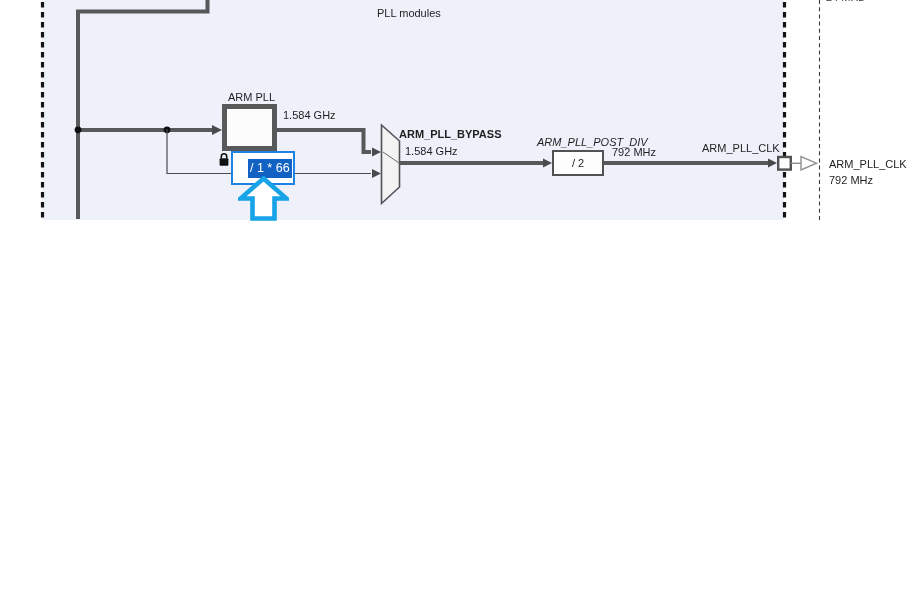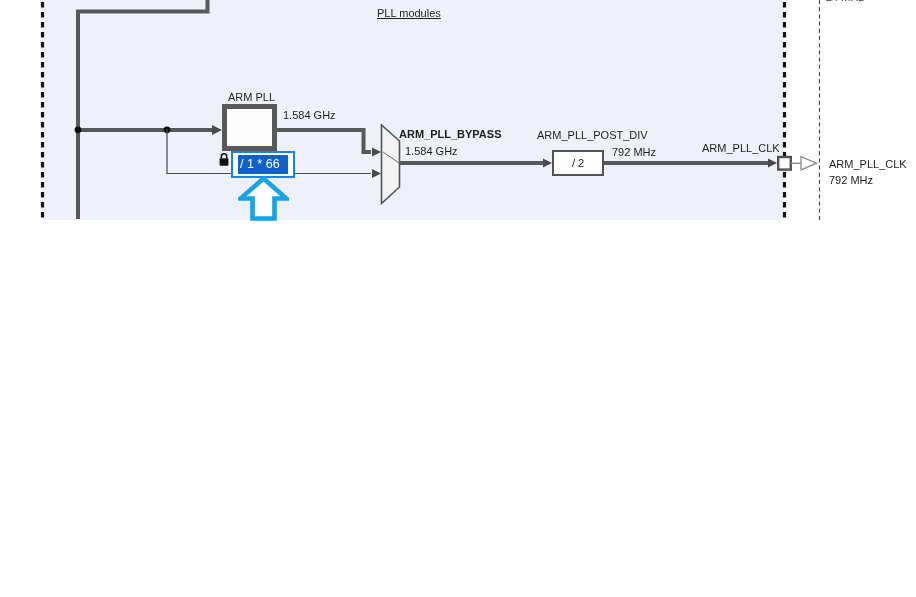--- a/index.html
+++ b/index.html
@@ -50,21 +50,21 @@
     font-size: 11px; color: #1e1e1e;
     z-index: 2;
   }
   .edit-field {
     position: absolute;
     left: 231px; top: 151px; width: 64px; height: 27px;
     box-sizing: border-box;
     border: 2px solid #1D83E2;
     background: #ffffff;
     display: flex; align-items: center;
-    padding: 5px;
+    padding: 15px;
     z-index: 3;
   }
   .edit-field .selection {
     flex: 1;
     background: #1262C4;
     color: #ffffff;
     font-size: 12.5px;
     line-height: 19px;
     padding: 0 2px 0 2px;
     white-space: nowrap;
@@ -129,21 +129,21 @@
 
     <path d="M604 163 H768" fill="none" stroke="#57585A" stroke-width="4"></path>
     <polygon points="768,158.5 777,163 768,167.5" fill="#4a4a4c"></polygon>
 
     <rect x="778.2" y="157" width="12.6" height="12.6" fill="#FDFDFD" stroke="#515254" stroke-width="2.4"></rect>
 
     <path d="M791 163.3 H801" fill="none" stroke="#8c8c8c" stroke-width="1.4"></path>
     <polygon points="801,156.5 801,170 816.5,163.2" fill="#FCFCFD" stroke="#909090" stroke-width="1.4"></polygon>
   </svg>
 
-  <div class="lbl" style="left:377px; top:7px;text-decoration:underline;">PLL modules</div>
+  <div class="lbl" style="left:377px; top:7px;">PLL modules</div>
 
   <div class="clip-top">
     <span>24 MHz</span>
   </div>
 
   <div class="lbl" style="left:228px; top:91px;text-align:center;">ARM PLL</div>
   <div class="arm-pll-box"></div>
   <div class="lbl" style="left:283px; top:109px;">1.584 GHz</div>
 
   <div class="lock-wrap">
@@ -159,21 +159,21 @@
 
   <div class="cursor-wrap">
     <svg width="51" height="45" viewBox="0 0 51 45">
       <polygon points="25.5,2.5 48.5,22.5 36.5,22.5 36.5,42.5 14.5,42.5 14.5,22.5 2.5,22.5" fill="#ffffff" stroke="#17A3E8" stroke-width="4.6"></polygon>
     </svg>
   </div>
 
   <div class="lbl" style="left:399px; top:128px;font-weight:bold;">ARM_PLL_BYPASS</div>
   <div class="lbl" style="left:405px; top:145px;">1.584 GHz</div>
 
-  <div class="lbl" style="left:537px; top:129px;">ARM_PLL_POST_DIV</div>
+  <div class="lbl" style="left:537px; top:136px;font-style:italic;">ARM_PLL_POST_DIV</div>
   <div class="div-box">
     <span>/ 2</span>
   </div>
   <div class="lbl" style="left:612px; top:146px;">792 MHz</div>
 
   <div class="lbl txt-right" style="left:702px; top:142px; width:75px;">ARM_PLL_CLK</div>
 
   <div class="lbl" style="left:829px; top:158px;">ARM_PLL_CLK</div>
   <div class="lbl" style="left:829px; top:174px;">792 MHz</div>
 

